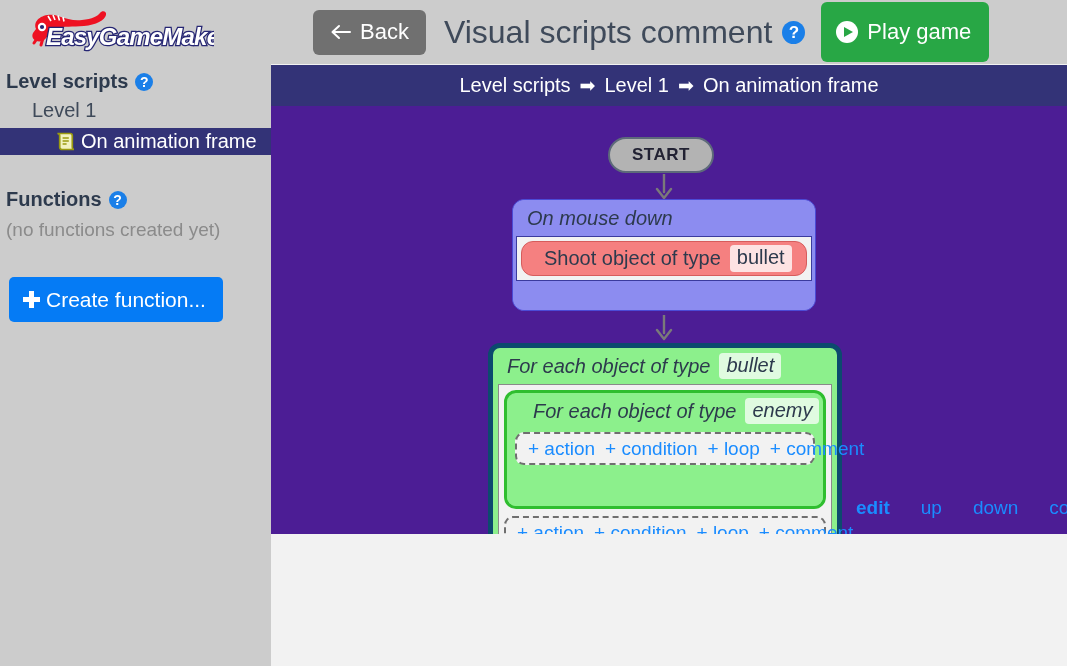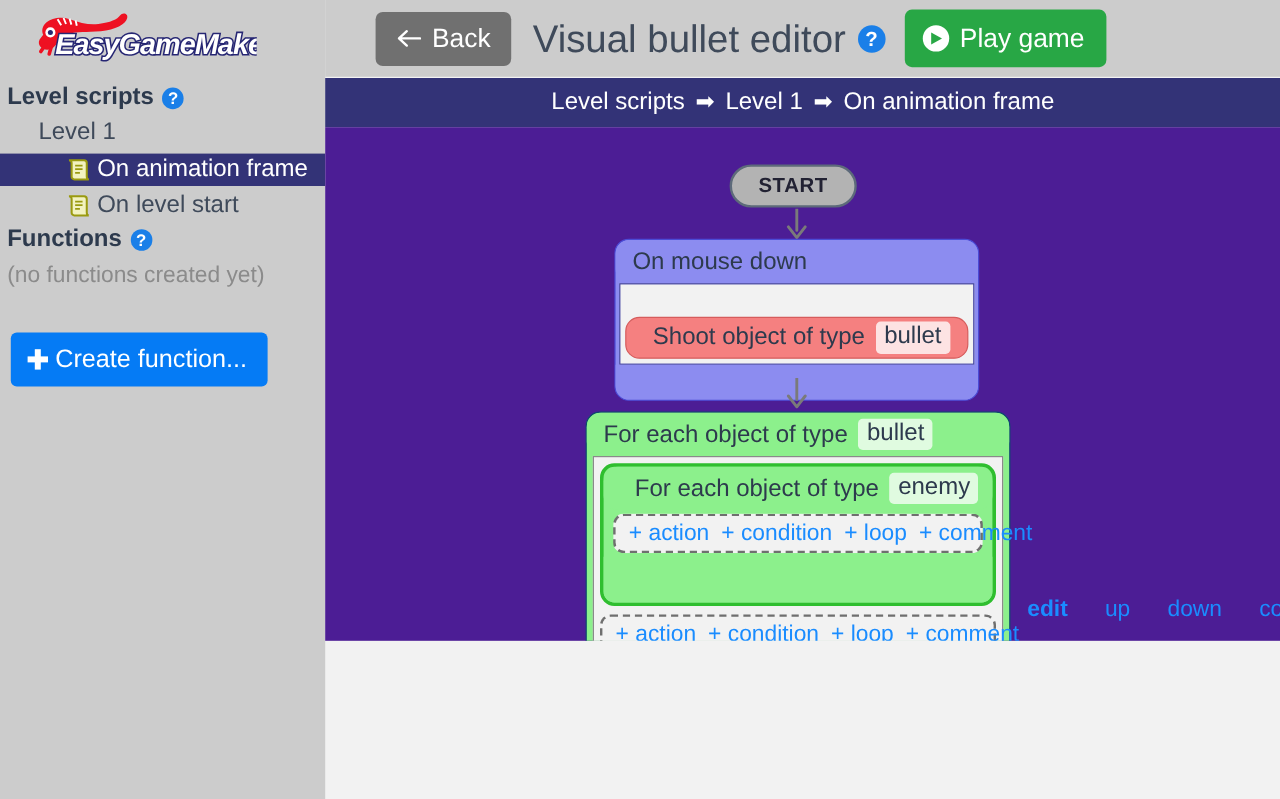--- a/index.html
+++ b/index.html
@@ -104,21 +104,21 @@
     display: flex; align-items: center; gap: 9px;
     cursor: pointer;
   }
   #page-title {
     margin-left: 18px;
     font-size: 32px; color: #3f4a5a; white-space: nowrap;
   }
   #title-help { margin-left: 10px; }
   #play-game {
     margin-left: 16px;
-    height: 48px; padding: 0 18px 0 15px;
+    height: 60px; padding: 0 18px 0 15px;
     background: #28a745; border: none; border-radius: 6px;
     color: #ffffff; font-size: 22px;
     font-family: "Liberation Sans", sans-serif;
     display: flex; align-items: center; gap: 9px;
     cursor: pointer;
   }
   .play-glyph {
     width: 22px; height: 22px; border-radius: 50%;
     background: #ffffff; flex: 0 0 auto;
     display: flex; align-items: center; justify-content: center;
@@ -174,20 +174,21 @@
     position: absolute;
     border-radius: 12px;
   }
   .block-hdr {
     display: flex; align-items: center;
     font-size: 20px; color: #2d3a4d;
     border-radius: 12px;
     height: 36px;
     padding: 0 14px;
     white-space: nowrap;
+    font-style: italic;
   }
   .block-body {
     background: #f2f2f2;
     margin: 0 3px;
     padding: 4px;
   }
   .block-foot { height: 29px; }
 
   .chip {
     display: inline-block;
@@ -209,27 +210,26 @@
   
   .action-block {
     background: #f58080;
     border: 1px solid #d65c5c;
     border-radius: 12px;
     height: 35px;
     display: flex; align-items: center;
     padding: 0 12px 0 22px;
     font-size: 20px; color: #2d3a4d;
     white-space: nowrap;
-    margin-top: 23px;
   }
   .action-block .chip { background: #fde3e3; }
 
   
   #block-loop-outer { left: 217px; top: 237px; width: 354px;
-                      background: #8cf08c; border: 1px solid #0c4a6e; }
+                      background: #8cf08c; border: 5px solid #0c4a6e; }
   #block-loop-outer > .block-hdr { background: #8cf08c; }
   #block-loop-outer > .block-body { border: 1px solid #8a8a8a; margin: 0 5px; padding: 5px; }
   #block-loop-outer > .block-foot { background: #8cf08c; border-radius: 0 0 12px 12px; height: 36px; }
 
   #block-loop-inner { position: relative; width: 100%;
                       background: #8cf08c; border: 3px solid #2fbe2f; border-radius: 12px; }
   #block-loop-inner > .block-hdr { background: #8cf08c; padding-left: 26px; }
   #block-loop-inner > .block-body { border: none; background: transparent; margin: 0 4px; padding: 3px 4px; }
   #block-loop-inner > .block-foot { background: #8cf08c; border-radius: 0 0 9px 9px; height: 38px; }
 
@@ -289,27 +289,20 @@
     <div id="level-1">Level 1</div>
 
     <div class="script-row selected" id="script-anim">
       <svg class="scroll-icon" viewBox="0 0 17 19" xmlns="http://www.w3.org/2000/svg">
         <path d="M3 1.5 h10 a2.3 2.3 0 0 1 2.3 2.3 v11.4 a2.3 2.3 0 0 0 2.3 2.3 h-12.6 a2.3 2.3 0 0 1 -2.3 -2.3 v-11.4 a2.3 2.3 0 0 0 -2.3 -2.3 z" fill="#f2f2c0" stroke="#9a9a10" stroke-width="1.7"></path>
         <path d="M5.6 6 h6.2 M5.6 9 h6.2 M5.6 12 h4" stroke="#9a9a10" stroke-width="1.4"></path>
       </svg>
       <span>On animation frame</span>
     </div>
 
-    <div class="script-row" id="script-start">
-      <svg class="scroll-icon" viewBox="0 0 17 19" xmlns="http://www.w3.org/2000/svg">
-        <path d="M3 1.5 h10 a2.3 2.3 0 0 1 2.3 2.3 v11.4 a2.3 2.3 0 0 0 2.3 2.3 h-12.6 a2.3 2.3 0 0 1 -2.3 -2.3 v-11.4 a2.3 2.3 0 0 0 -2.3 -2.3 z" fill="#f2f2c0" stroke="#9a9a10" stroke-width="1.7"></path>
-        <path d="M5.6 6 h6.2 M5.6 9 h6.2 M5.6 12 h4" stroke="#9a9a10" stroke-width="1.4"></path>
-      </svg>
-      <span>On level start</span>
-    </div>
 
     <div class="side-head" id="lbl-functions">
       <span>Functions</span>
       <span class="help-badge">?</span>
     </div>
 
     <div id="no-functions">(no functions created yet)</div>
 
     <button id="create-function">
       <span class="plus-glyph"></span>
@@ -318,21 +311,21 @@
   </div>
 
   <div id="topbar">
     <button id="back-button">
       <svg width="21" height="16" viewBox="0 0 21 16" xmlns="http://www.w3.org/2000/svg">
         <path d="M20 8 H3 M9 2 L2.5 8 L9 14" stroke="#ffffff" stroke-width="2" fill="none" stroke-linecap="round" stroke-linejoin="round"></path>
       </svg>
       <span>Back</span>
     </button>
 
-    <div id="page-title">Visual bullet editor</div>
+    <div id="page-title">Visual scripts comment</div>
     <span class="help-badge lg" id="title-help">?</span>
 
     <button id="play-game">
       <span class="play-glyph"></span>
       <span>Play game</span>
     </button>
   </div>
 
   <div id="breadcrumb">
     <span>Level scripts</span>

